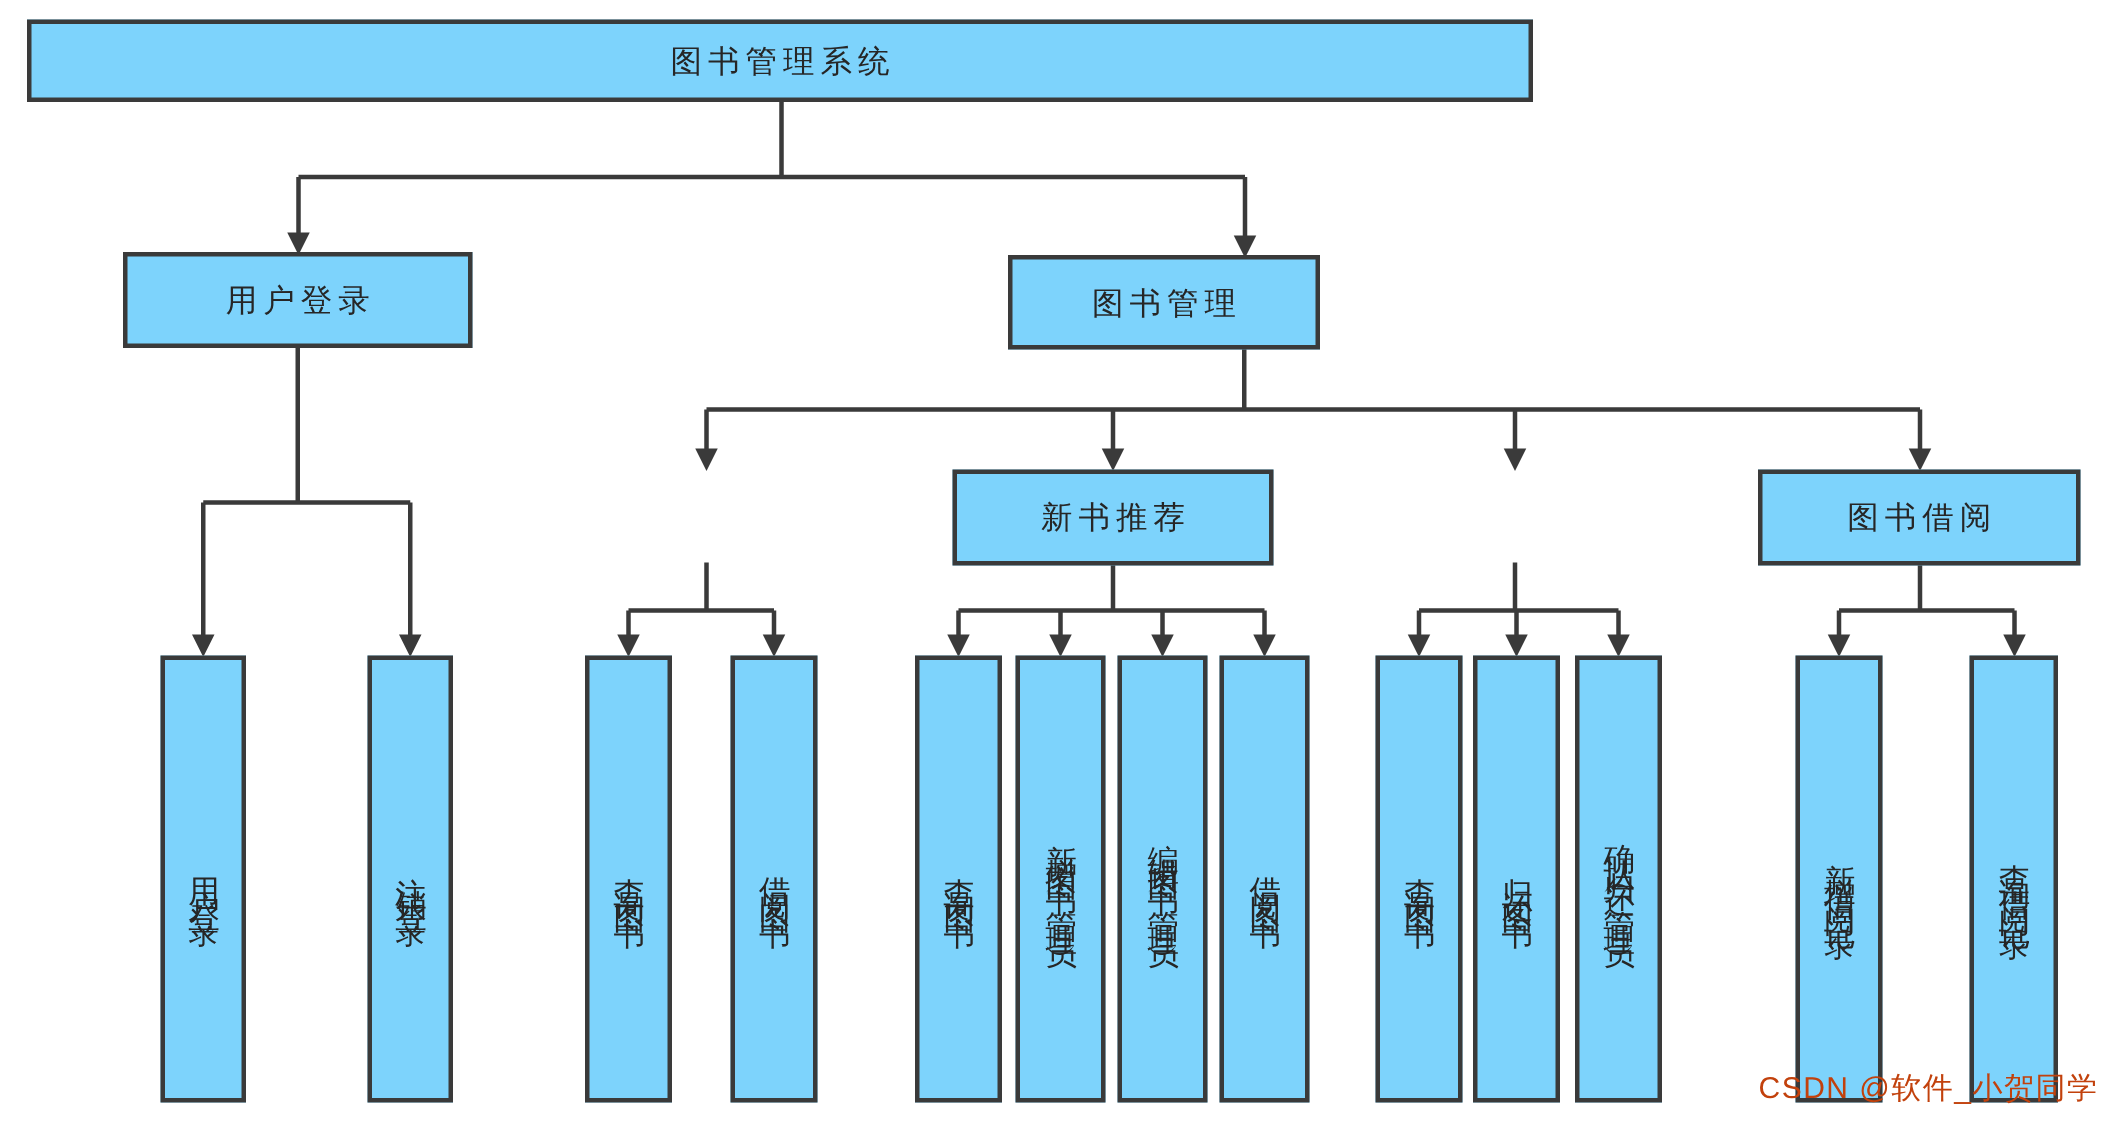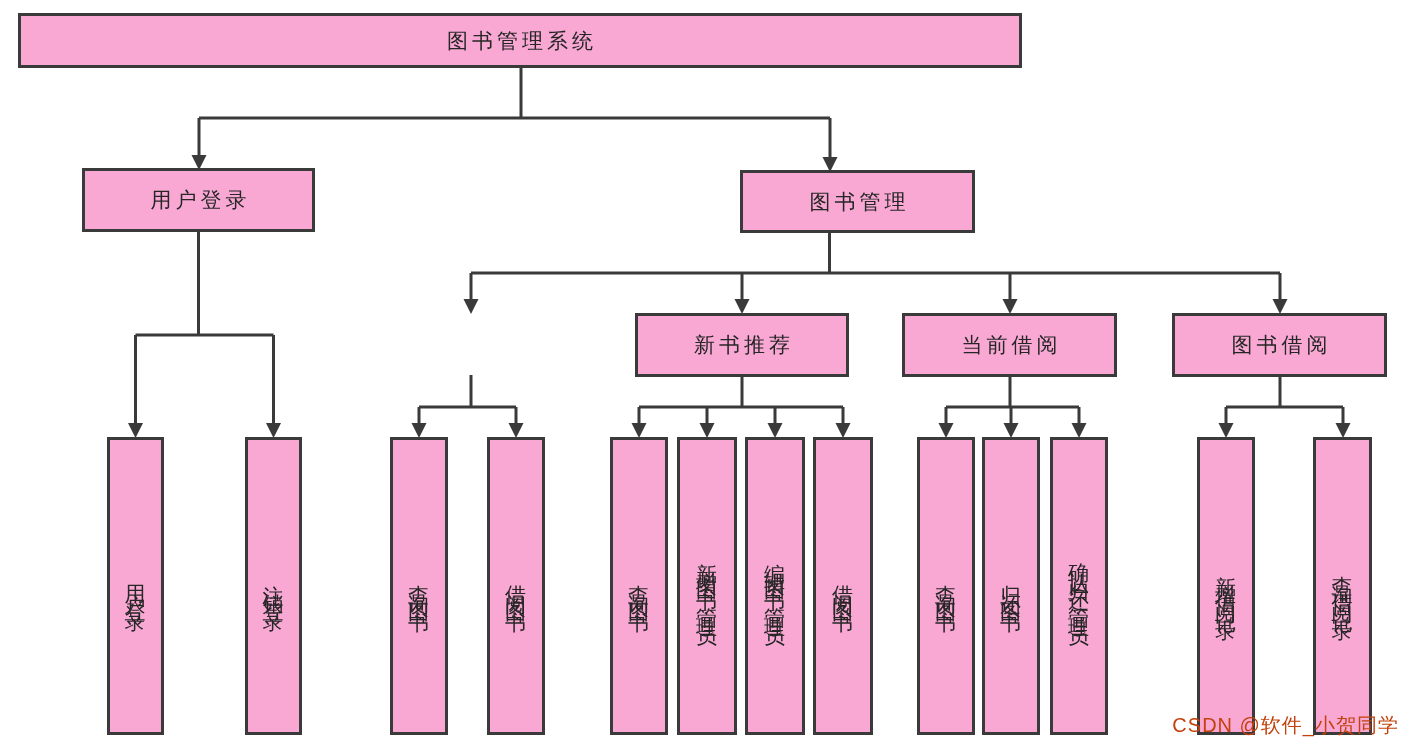--- a/index.html
+++ b/index.html
@@ -10,21 +10,21 @@
     overflow: hidden;
     font-family: "Liberation Sans", sans-serif;
     color: #262626;
   }
   #stage { position: absolute; left: 0; top: 0; width: 1405px; height: 747px; }
   svg.wires { position: absolute; left: 0; top: 0; z-index: 1; }
   .box {
     position: absolute;
     box-sizing: border-box;
     border: 3px solid #3a3a3a;
-    background: #f9a8d4;
+    background: #7dd3fc;
     display: flex;
     align-items: center;
     justify-content: center;
     z-index: 2;
   }
   .hlabel {
     font-size: 21px;
     letter-spacing: 4px;
     text-indent: 4px;
     white-space: nowrap;
@@ -86,29 +86,26 @@
     </g>
   </svg>
 
   <div class="box" style="left:18px; top:13px; width:1004px; height:55px;">
     <span class="hlabel">图书管理系统</span>
   </div>
 
   <div class="box" style="left:82px; top:168px; width:233px; height:64px;">
     <span class="hlabel">用户登录</span>
   </div>
-  <div class="box" style="left:740px; top:170px; width:235px; height:63px;">
+  <div class="box" style="left:672px; top:170px; width:208px; height:63px;">
     <span class="hlabel">图书管理</span>
   </div>
 
   <div class="box" style="left:635px; top:313px; width:214px; height:64px;">
     <span class="hlabel">新书推荐</span>
-  </div>
-  <div class="box" style="left:902px; top:313px; width:215px; height:64px;">
-    <span class="hlabel">当前借阅</span>
   </div>
   <div class="box" style="left:1172px; top:313px; width:215px; height:64px;">
     <span class="hlabel">图书借阅</span>
   </div>
 
   <div class="box" style="left:107px; top:437px; width:57px; height:298px;">
     <span class="vlabel">用户登录</span>
   </div>
   <div class="box" style="left:245px; top:437px; width:57px; height:298px;">
     <span class="vlabel">注销登录</span>

